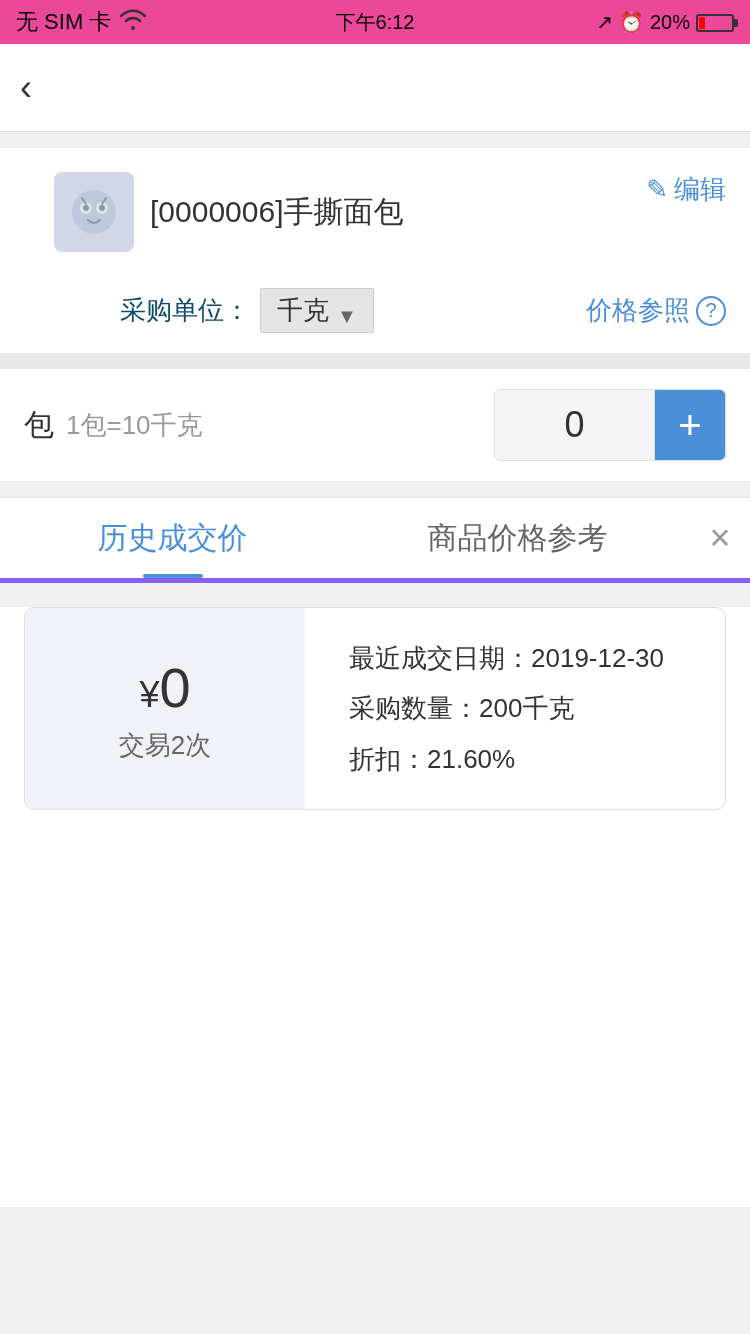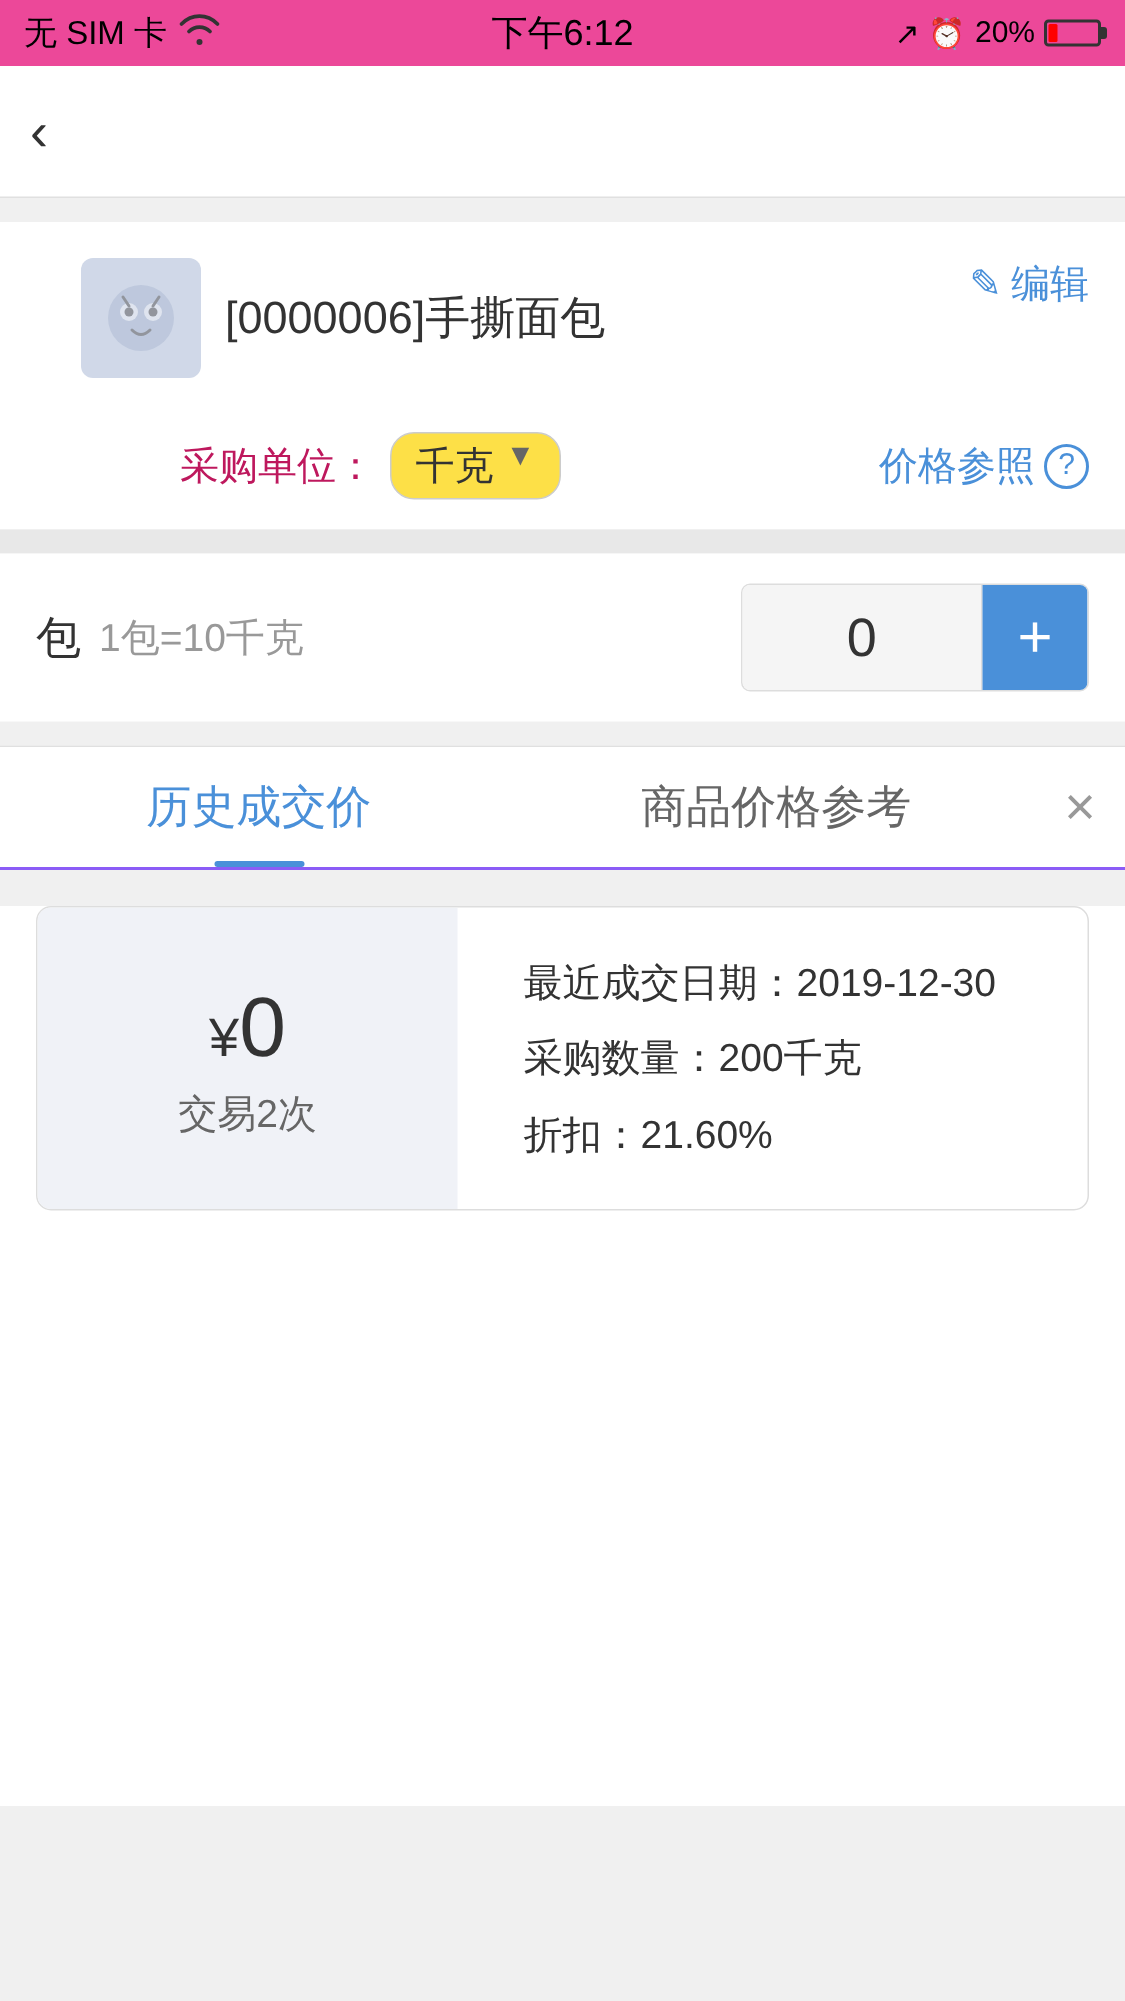--- a/index.html
+++ b/index.html
@@ -24,21 +24,21 @@
       font-size: 24px;
       font-weight: 500;
     }
     .status-left {
       display: flex;
       align-items: center;
       gap: 8px;
       font-size: 22px;
     }
     .status-center {
-      font-size: 24px;
+      font-size: 20px;
       font-weight: 500;
       position: absolute;
       left: 50%;
       transform: translateX(-50%);
     }
     .status-right {
       display: flex;
       align-items: center;
       gap: 6px;
       font-size: 20px;
@@ -142,31 +142,31 @@
       cursor: pointer;
     }
     .product-unit-row {
       display: flex;
       align-items: center;
       justify-content: space-between;
       padding: 16px 0 20px 96px;
     }
     .unit-label {
       font-size: 26px;
-      color: #be185d;
+      color: #0c4a6e;
     }
     .unit-select {
       border: 1px solid #ccc;
-      border-radius: 16px;
+      border-radius: 2px;
       padding: 4px 16px;
       font-size: 26px;
       color: #333;
-      background: #fde047;
-      display: flex;
-      align-items: flex-start;
+      background: #e5e5e5;
+      display: flex;
+      align-items: flex-end;
       gap: 8px;
       margin-left: 10px;
       cursor: pointer;
     }
     .unit-select-arrow {
       font-size: 20px;
       color: #666;
     }
     .price-ref-btn {
       display: flex;
@@ -249,21 +249,21 @@
 
     
     .tabs-container {
       background: #fff;
       margin-top: 16px;
       border-top: 1px solid #e0e0e0;
     }
     .tabs-row {
       display: flex;
       align-items: center;
-      border-bottom: 2px solid #8b5cf6;
+      border-bottom: 5px solid #8b5cf6;
       position: relative;
     }
     .tab-item {
       flex: 1;
       height: 80px;
       display: flex;
       flex-direction: column;
       align-items: center;
       justify-content: center;
       font-size: 30px;

